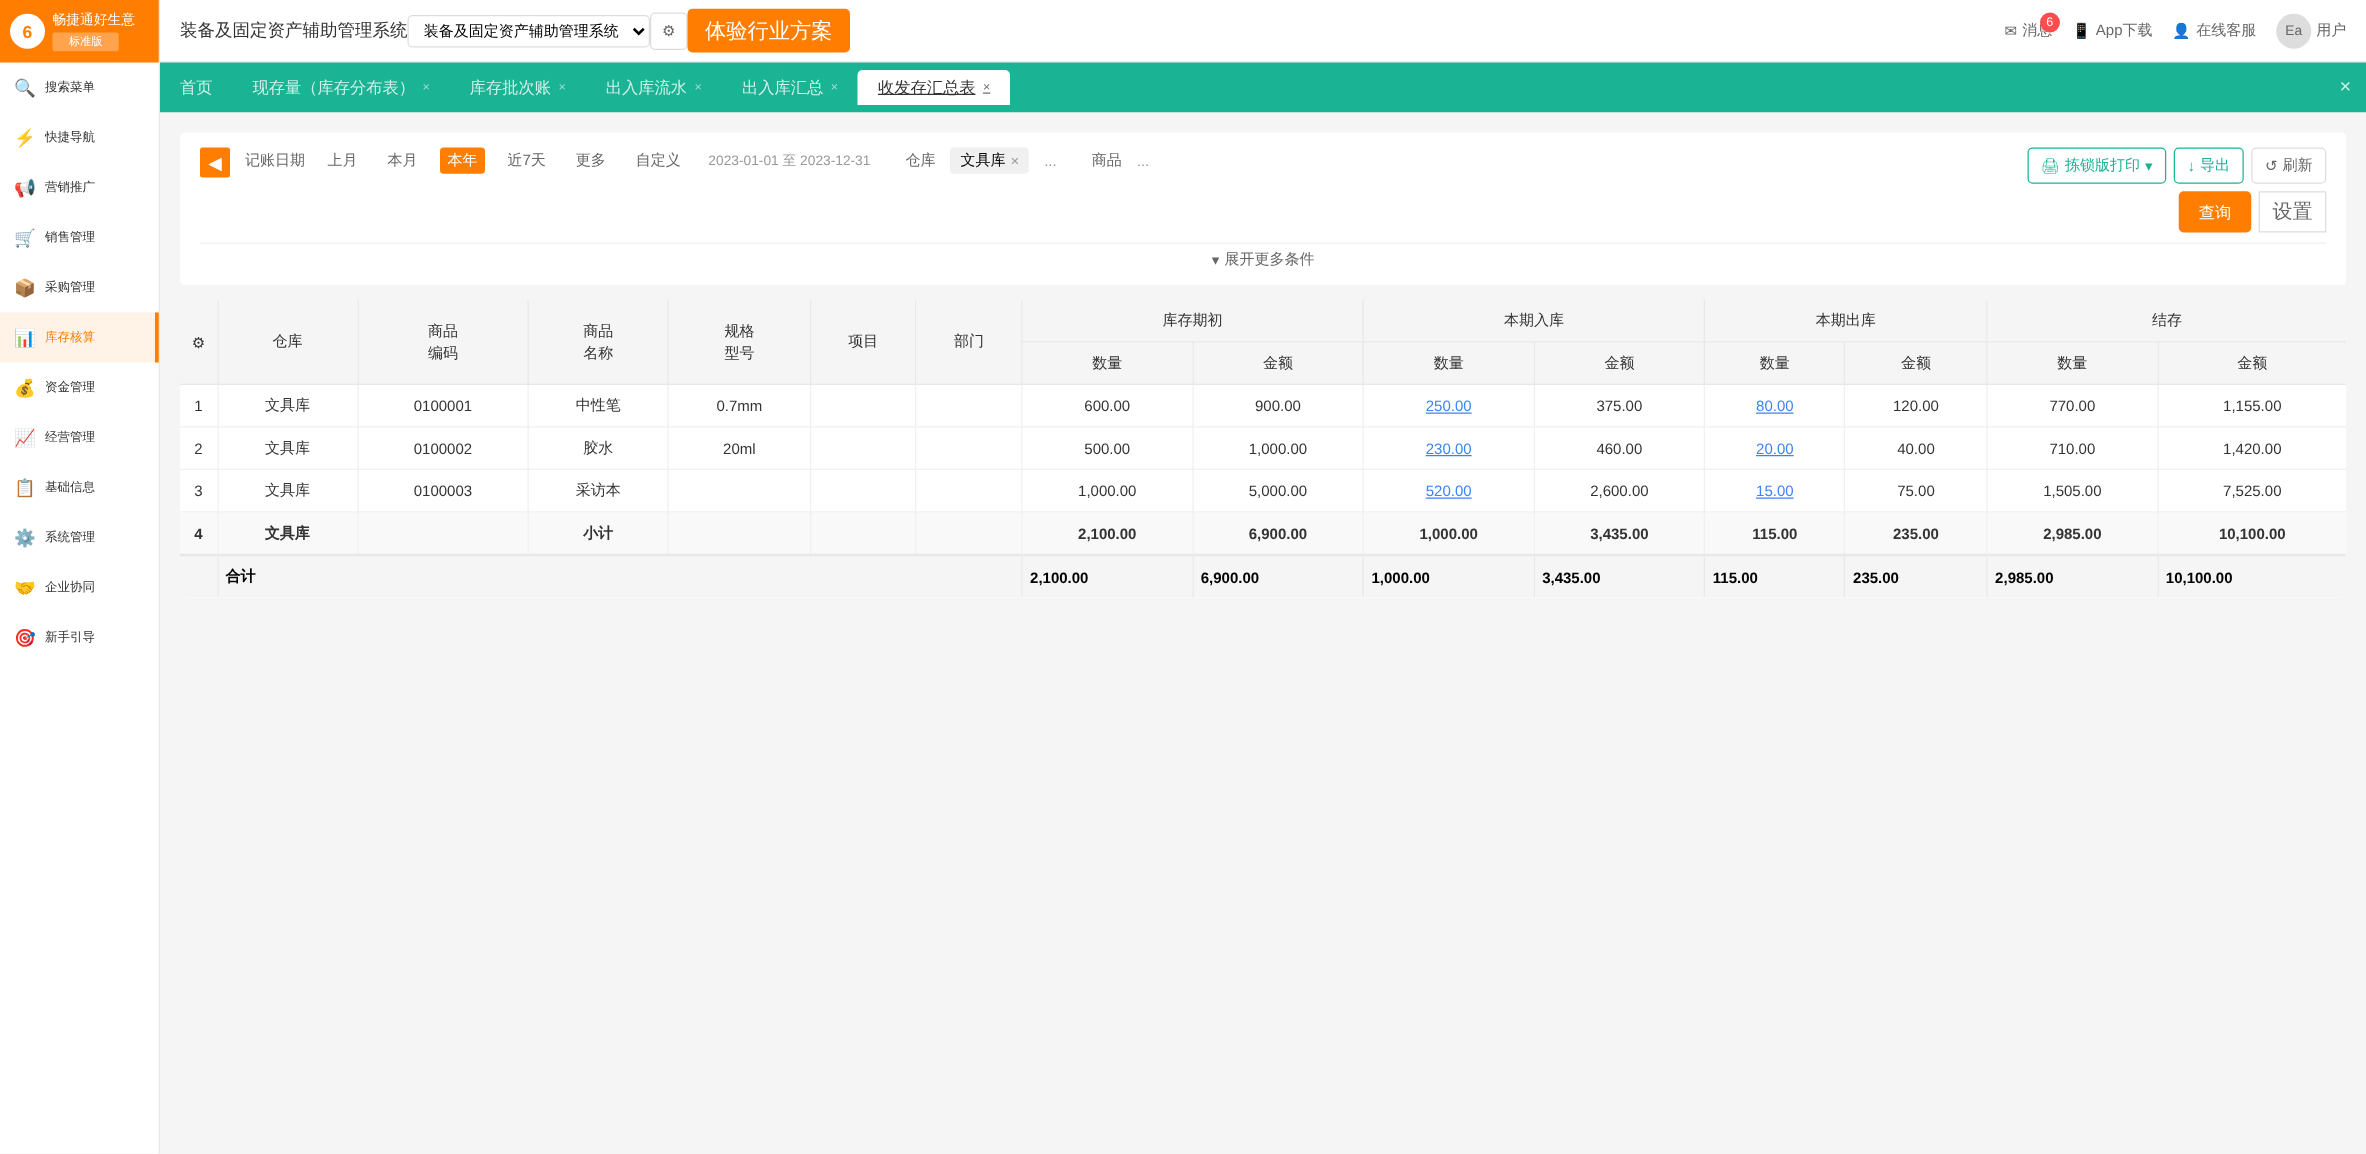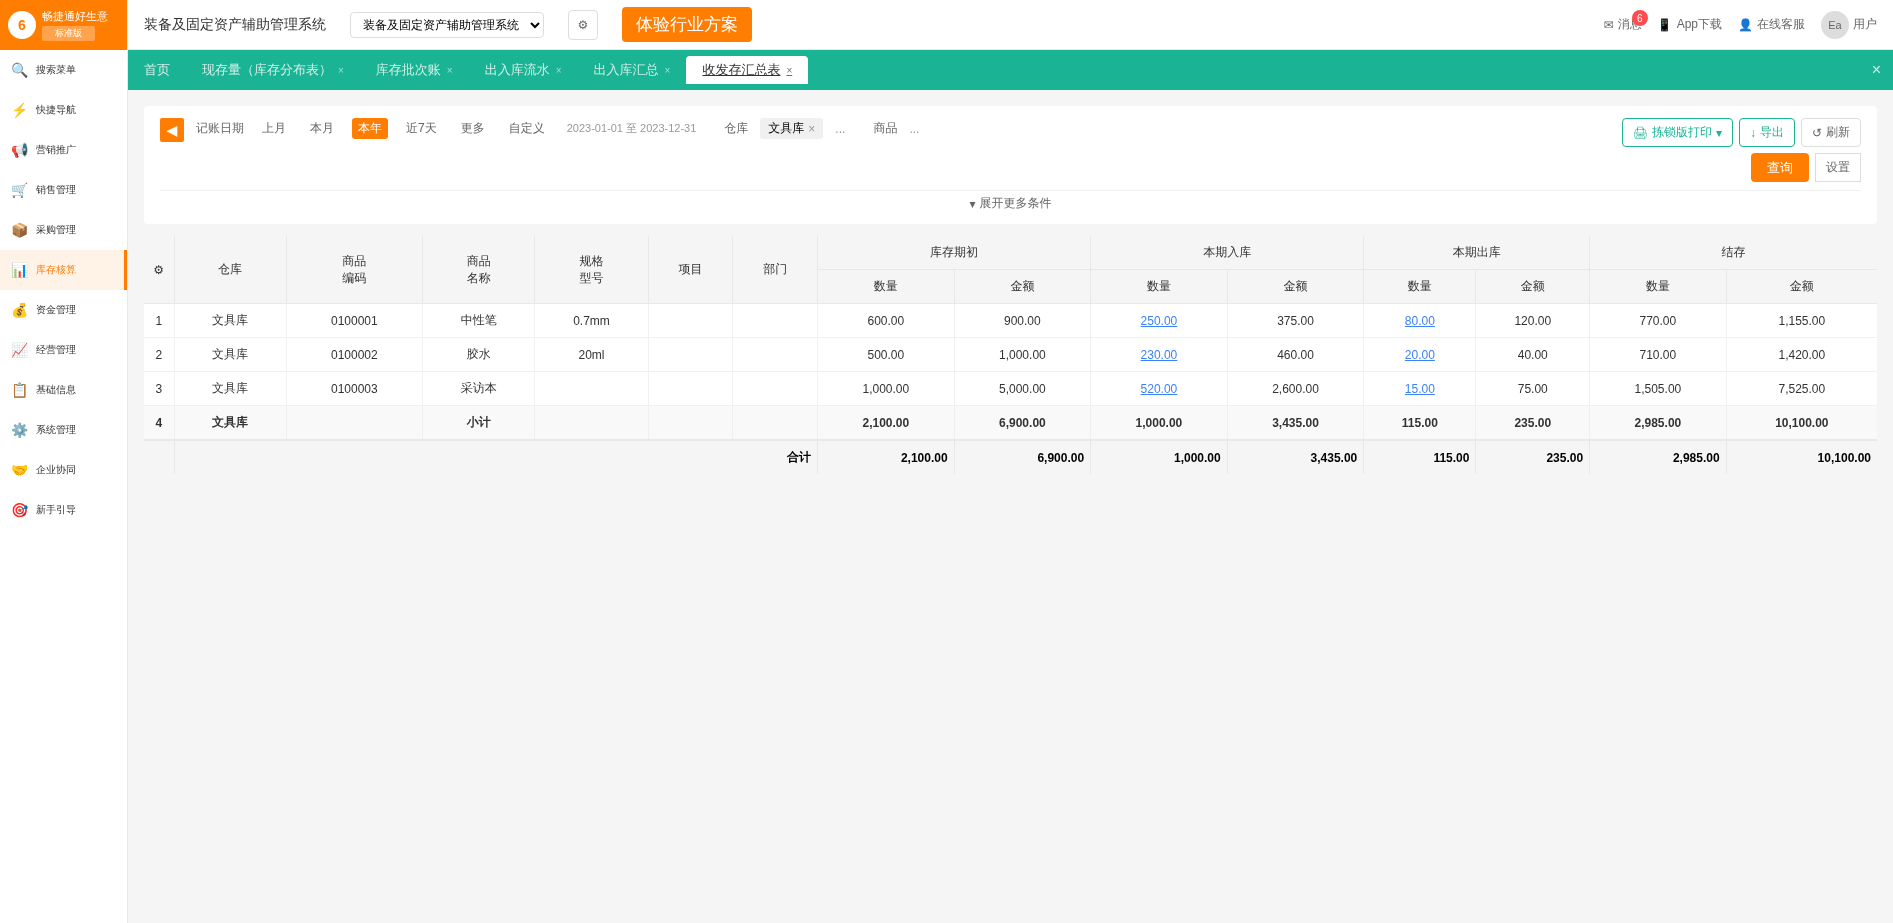--- a/index.html
+++ b/index.html
@@ -14,21 +14,21 @@
     .sidebar-nav-item { display: flex; align-items: center; gap: 8px; padding: 12px 12px; color: #333; cursor: pointer; position: relative; }
     .sidebar-nav-item.active { background: #fff3e8; color: #ff7d00; border-right: 3px solid #ff7d00; }
     .sidebar-nav-icon { width: 16px; height: 16px; display: flex; align-items: center; justify-content: center; font-size: 14px; }
     .sidebar-nav-label { font-size: 10px; }
 
     
     .main { flex: 1; display: flex; flex-direction: column; overflow: hidden; }
 
     
     .top-header { height: 50px; background: #fff; display: flex; align-items: center; justify-content: space-between; padding: 0 16px; border-bottom: 1px solid #e8e8e8; }
-    .top-header-left { display: flex; align-items: center; gap: 24px; }
+    .top-header-left { display: flex; align-items: center; gap: 0; }
     .system-title { font-size: 14px; color: #333; }
     .header-select { border: 1px solid #ddd; border-radius: 4px; padding: 4px 8px; font-size: 12px; background: #fff; }
     .gear-btn { width: 30px; height: 30px; border: 1px solid #ddd; border-radius: 4px; display: flex; align-items: center; justify-content: center; cursor: pointer; color: #666; }
     .trial-btn { background: #ff7d00; color: #fff; border: none; border-radius: 4px; padding: 6px 14px; font-size: 17px; cursor: pointer; }
     .top-header-right { display: flex; align-items: center; gap: 16px; color: #666; font-size: 12px; }
     .header-icon-item { display: flex; align-items: center; gap: 4px; cursor: pointer; position: relative; }
     .badge { background: #ff4d4f; color: #fff; border-radius: 50%; width: 16px; height: 16px; font-size: 10px; display: flex; align-items: center; justify-content: center; position: absolute; top: -6px; right: -6px; }
     .user-avatar { width: 28px; height: 28px; background: #ddd; border-radius: 50%; display: flex; align-items: center; justify-content: center; font-size: 11px; color: #666; }
 
     
@@ -49,32 +49,32 @@
     .filter-label { color: #666; font-size: 12px; }
     .date-option { padding: 2px 6px; border-radius: 2px; cursor: pointer; color: #666; font-size: 12px; }
     .date-option.active { background: #ff7d00; color: #fff; border-radius: 3px; }
     .date-range { color: #999; font-size: 11px; margin-left: 4px; }
     .warehouse-tag { background: #f0f0f0; border-radius: 3px; padding: 2px 8px; display: flex; align-items: center; gap: 4px; font-size: 12px; }
     .warehouse-tag-close { cursor: pointer; color: #999; }
     .btn-print { border: 1px solid #1ab394; color: #1ab394; background: #fff; border-radius: 4px; padding: 5px 10px; cursor: pointer; font-size: 12px; display: flex; align-items: center; gap: 4px; }
     .btn-export { border: 1px solid #1ab394; color: #1ab394; background: #fff; border-radius: 4px; padding: 5px 10px; cursor: pointer; font-size: 12px; display: flex; align-items: center; gap: 4px; }
     .btn-refresh { border: 1px solid #ddd; color: #666; background: #fff; border-radius: 4px; padding: 5px 10px; cursor: pointer; font-size: 12px; display: flex; align-items: center; gap: 4px; }
     .btn-query { background: #ff7d00; color: #fff; border: none; border-radius: 4px; padding: 5px 16px; cursor: pointer; font-size: 13px; }
-    .btn-settings { border: 1px solid #ddd; color: #666; background: #fff; border-radius: 0; padding: 5px 10px; cursor: pointer; font-size: 12px; }
+    .btn-settings { border: 1px solid #ddd; color: #666; background: #fff; border-radius: 0; padding: 5px 10px; cursor: pointer; font-size: 16px; }
 
     
     .table-wrapper { background: #fff; border-radius: 4px; overflow: hidden; }
     table { width: 100%; border-collapse: collapse; font-size: 12px; }
     thead tr th { background: #f5f5f5; padding: 8px 6px; text-align: center; color: #333; font-weight: 500; border-bottom: 1px solid #e8e8e8; border-right: 1px solid #e8e8e8; white-space: nowrap; }
     thead tr th:last-child { border-right: none; }
     tbody tr td { padding: 8px 6px; text-align: center; border-bottom: 1px solid #f0f0f0; border-right: 1px solid #f0f0f0; color: #333; white-space: nowrap; }
     tbody tr td:last-child { border-right: none; }
     tbody tr.subtotal { background: #f9f9f9; font-weight: bold; }
     .underline { text-decoration: underline; color: #3b82f6; cursor: pointer; }
-    tfoot tr td { padding: 8px 6px; text-align: right; background: #f5f5f5; font-weight: bold; border-top: 2px solid #e8e8e8; border-right: 1px solid #e8e8e8; }
+    tfoot tr td { padding: 8px 6px; text-align: left; background: #f5f5f5; font-weight: bold; border-top: 2px solid #e8e8e8; border-right: 1px solid #e8e8e8; }
     tfoot tr td:last-child { border-right: none; }
     .gear-col { width: 30px; }
     .th-group { border-bottom: 1px solid #e8e8e8; }
   </style>
 </head>
 <body>
 
 <div class="sidebar">
   <div class="sidebar-logo">
     <div class="sidebar-logo-icon">6</div>

